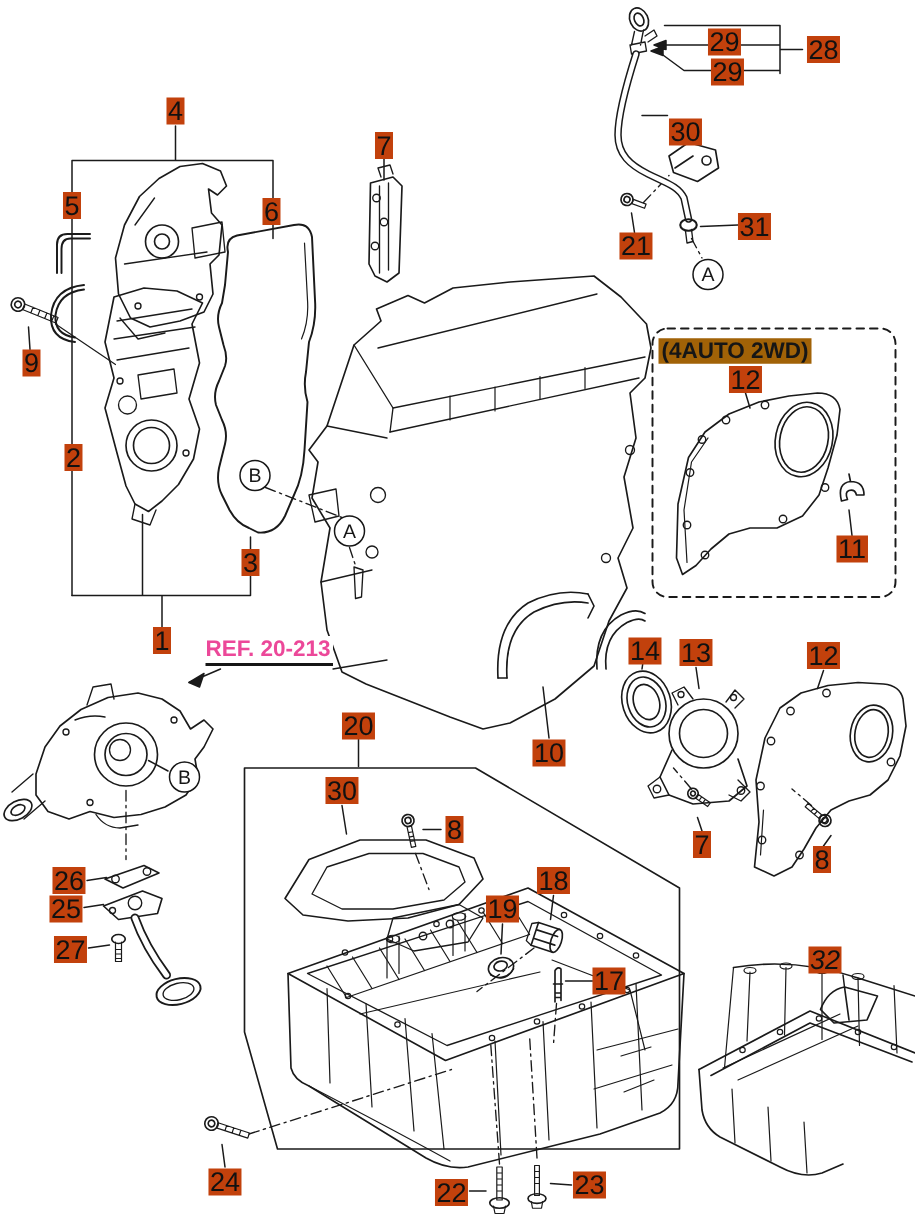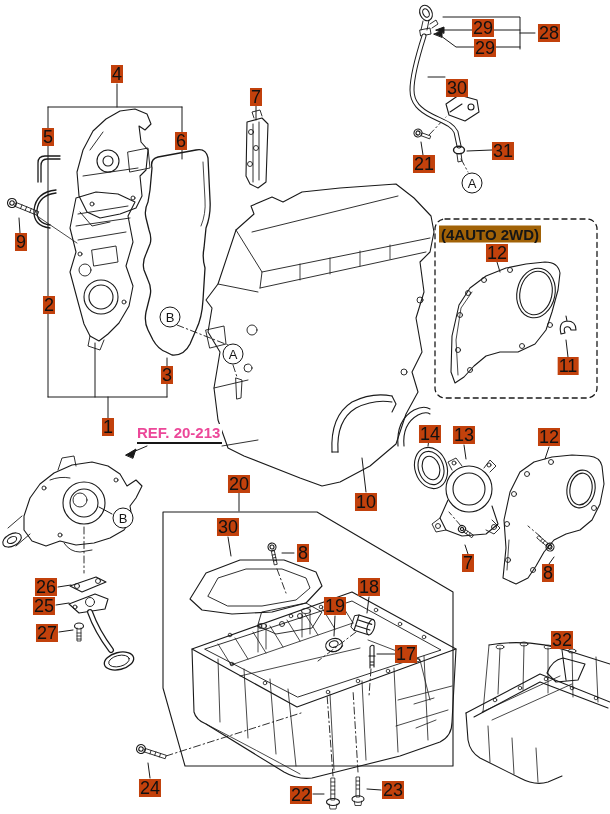--- a/index.html
+++ b/index.html
@@ -384,21 +384,21 @@
       <div class="callout" style="left: 303px; top: 553px;">8</div>
       <div class="callout" style="left: 369px; top: 587px;">18</div>
       <div class="callout" style="left: 335px; top: 606px;">19</div>
       <div class="callout" style="left: 406px; top: 654px;">17</div>
       <div class="callout" style="left: 46px; top: 587px;">26</div>
       <div class="callout" style="left: 44px; top: 606px;">25</div>
       <div class="callout" style="left: 47px; top: 633px;">27</div>
       <div class="callout" style="left: 150px; top: 788px;">24</div>
       <div class="callout" style="left: 301px; top: 795px;">22</div>
       <div class="callout" style="left: 393px; top: 790px;">23</div>
-      <div class="callout" style="left: 562px; top: 640px;">32</div>
+      <div class="callout" style="left: 550px; top: 640px; font-style: italic;">32</div>
       <div class="marker" style="left: 472px; top: 183px;">A</div>
       <div class="marker" style="left: 170px; top: 317px;">B</div>
       <div class="marker" style="left: 233px; top: 354px;">A</div>
       <div class="marker" style="left: 123px; top: 518px;">B</div>
     </div>
 
 <div class="ref-note" style="left: 137px; top: 434px;">REF. 20-213</div>
 <div class="inset-title" style="left: 439px; top: 234px;">(4AUTO 2WD)</div>
 
 </div>

